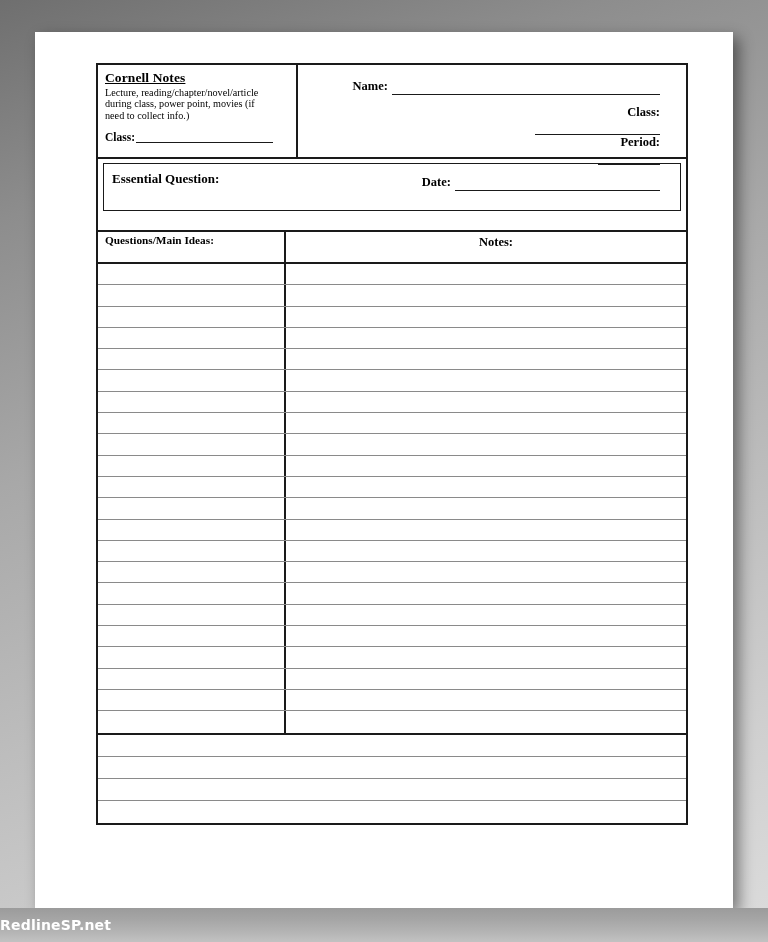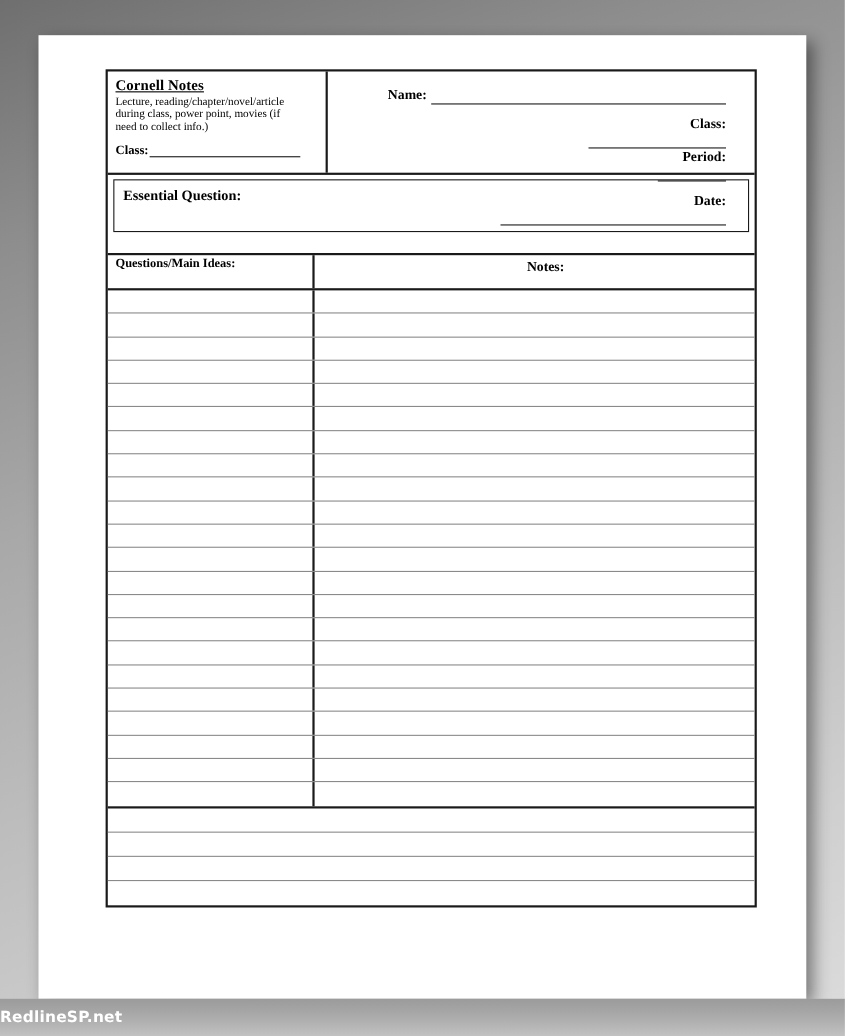--- a/index.html
+++ b/index.html
@@ -90,21 +90,21 @@
   }
   .field-row {
     display: flex;
     align-items: flex-end;
     justify-content: flex-end;
     padding-right: 26px;
     box-sizing: border-box;
   }
   .field-row.r-name { margin-top: 14px; }
   .field-row.r-class { margin-top: 10px; flex-direction: column; }
-  .field-row.r-date { margin-top: 10px; flex-direction: column; }
+  .field-row.r-date { margin-top: 10px; }
 
   .f-label {
     font-weight: bold;
     font-size: 12.5px;
     white-space: nowrap;
     padding-bottom: 1px;
   }
   .f-line {
     border-bottom: 1.3px solid #1a1a1a;
     height: 13px;

